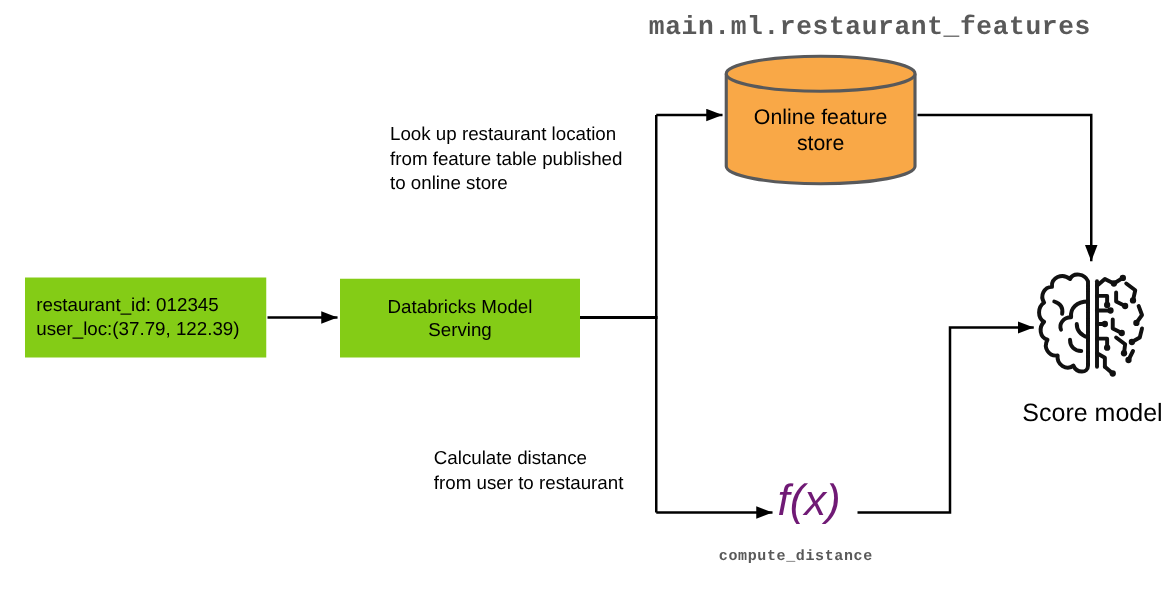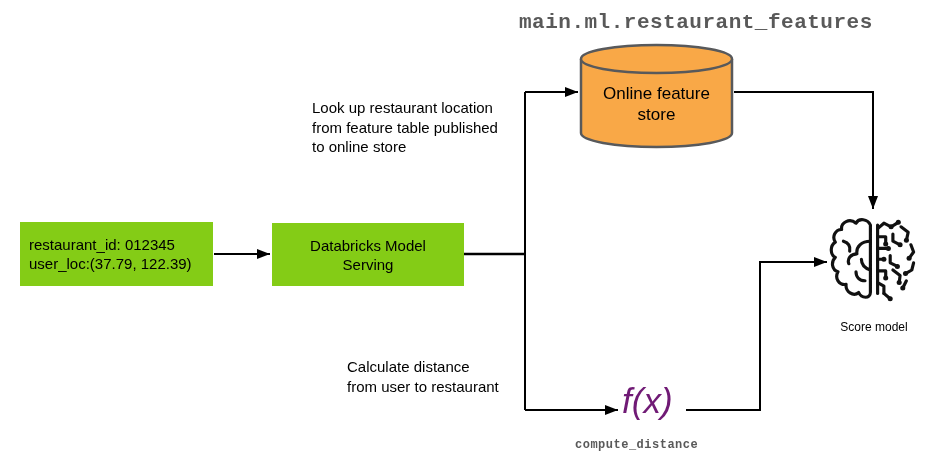--- a/index.html
+++ b/index.html
@@ -102,21 +102,21 @@
   }
 
   .brain-wrap {
     left: 829px; top: 211px;
     width: 90px; height: 100px;
   }
   .score-label {
     left: 814px; top: 320px;
     width: 120px;
     text-align: center;
-    font-size: 12px;
+    font-size: 20px;
     color: #000000;
   }
 </style>
 </head>
 <body>
 
 <div class="canvas">
 
   <svg class="edges" viewBox="0 0 936 473" xmlns="http://www.w3.org/2000/svg">
     <defs>

